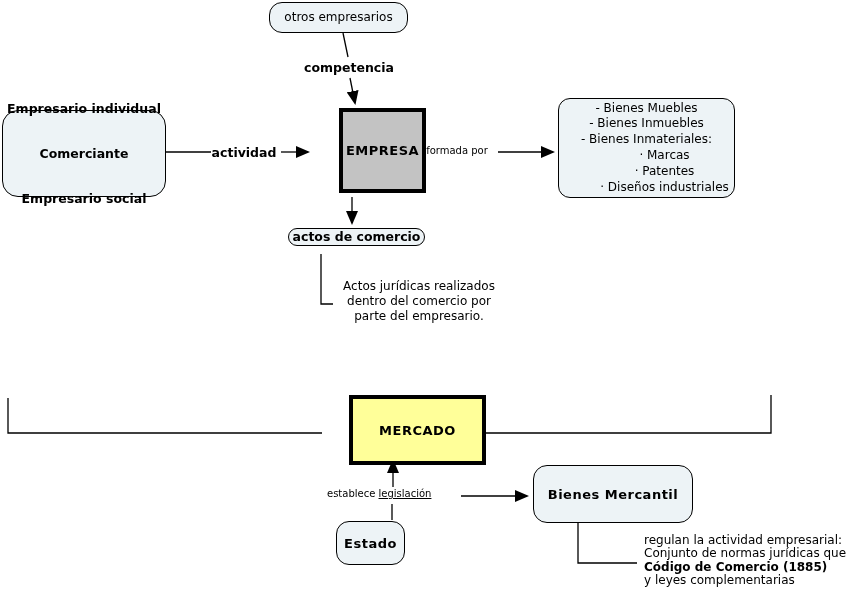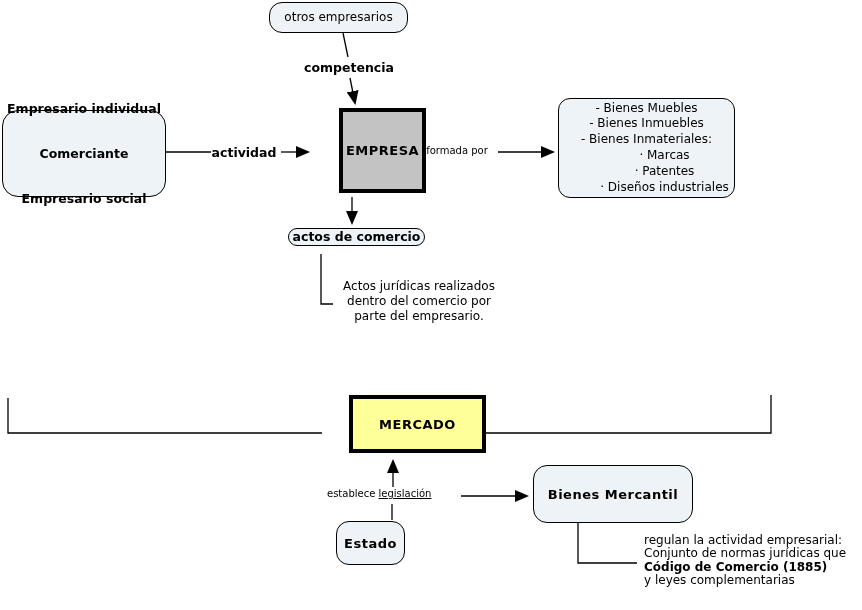--- a/index.html
+++ b/index.html
@@ -89,21 +89,21 @@
   <div class="node rnode" style="left: 288px; top: 228px; width: 137px; height: 18px; border-radius: 12px; background-color: rgb(237, 243, 246);">
     <div class="nodelabel" style="font-size:12.5px;">actos de comercio</div>
   </div>
 
   <div class="note note-center" style="left:340px;top:279px;width:158px;">
     <div>Actos jurídicas realizados</div>
     <div>dentro del comercio por</div>
     <div>parte del empresario.</div>
   </div>
 
-  <div class="node heavy" style="left: 323px; top: 395px; width: 137px; height: 58px; background-color: rgb(255, 255, 153);">
+  <div class="node heavy" style="left: 323px; top: 395px; width: 137px; height: 70px; background-color: rgb(255, 255, 153);">
     <div class="boxtitle">MERCADO</div>
   </div>
 
   <div class="edge-label plain" style="left:327px;top:488px;width:134px;text-align:left;">
     <span>establece </span><span class="u">legislación</span>
   </div>
 
   <div class="node rnode" style="left: 336px; top: 521px; width: 69px; height: 44px; background-color: rgb(237, 243, 246);">
     <div class="boxtitle">Estado</div>
   </div>

